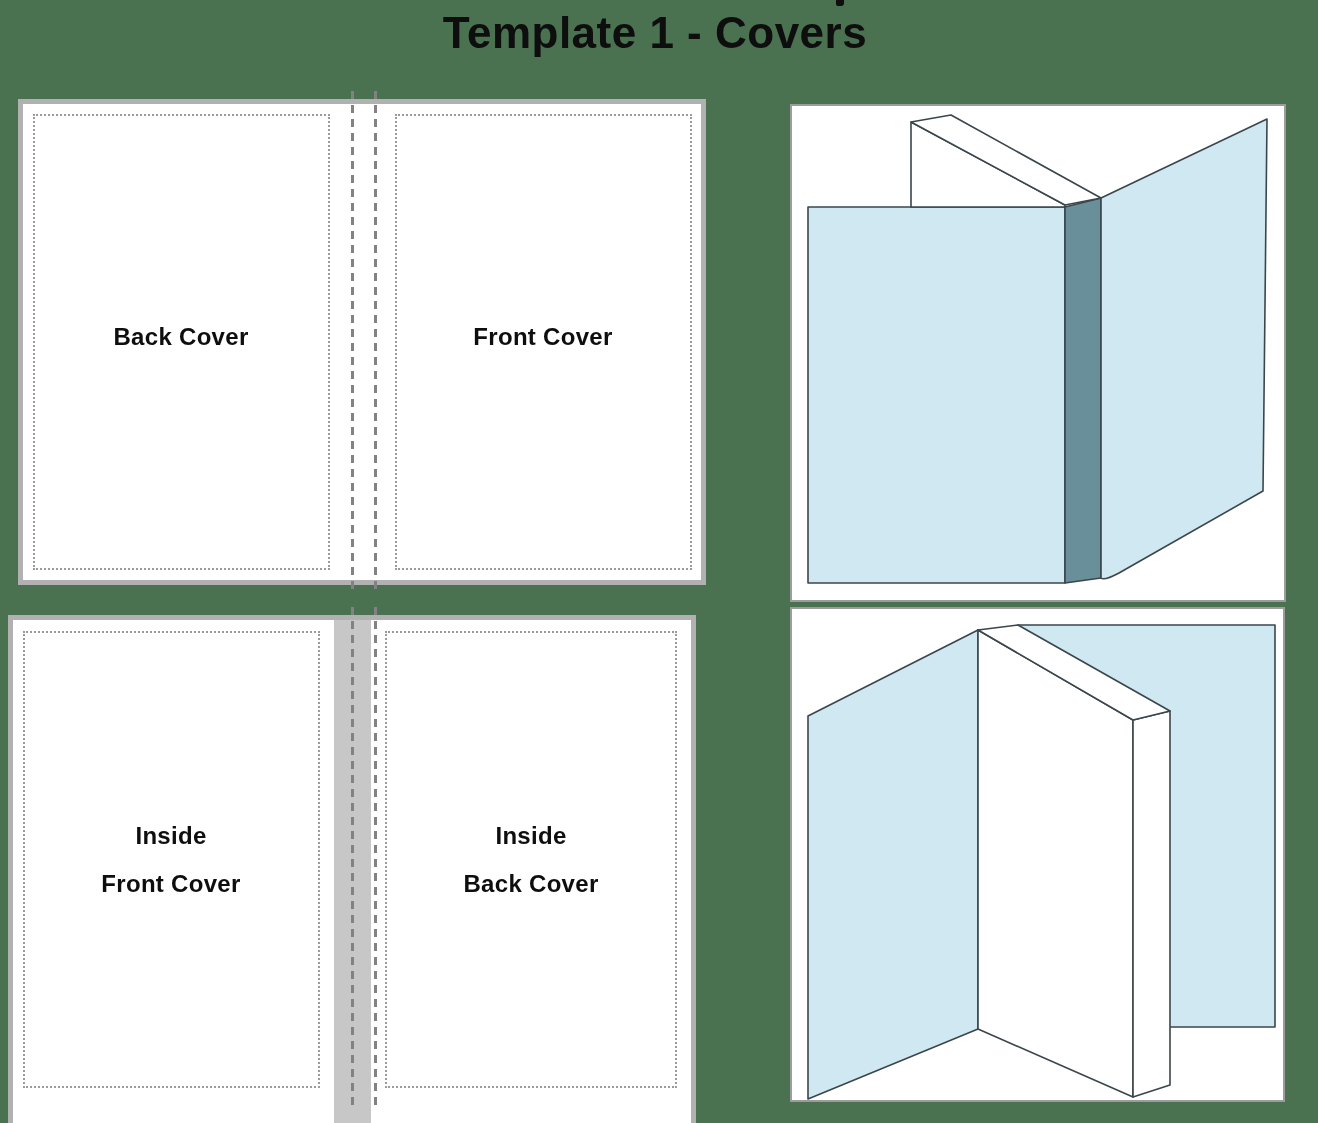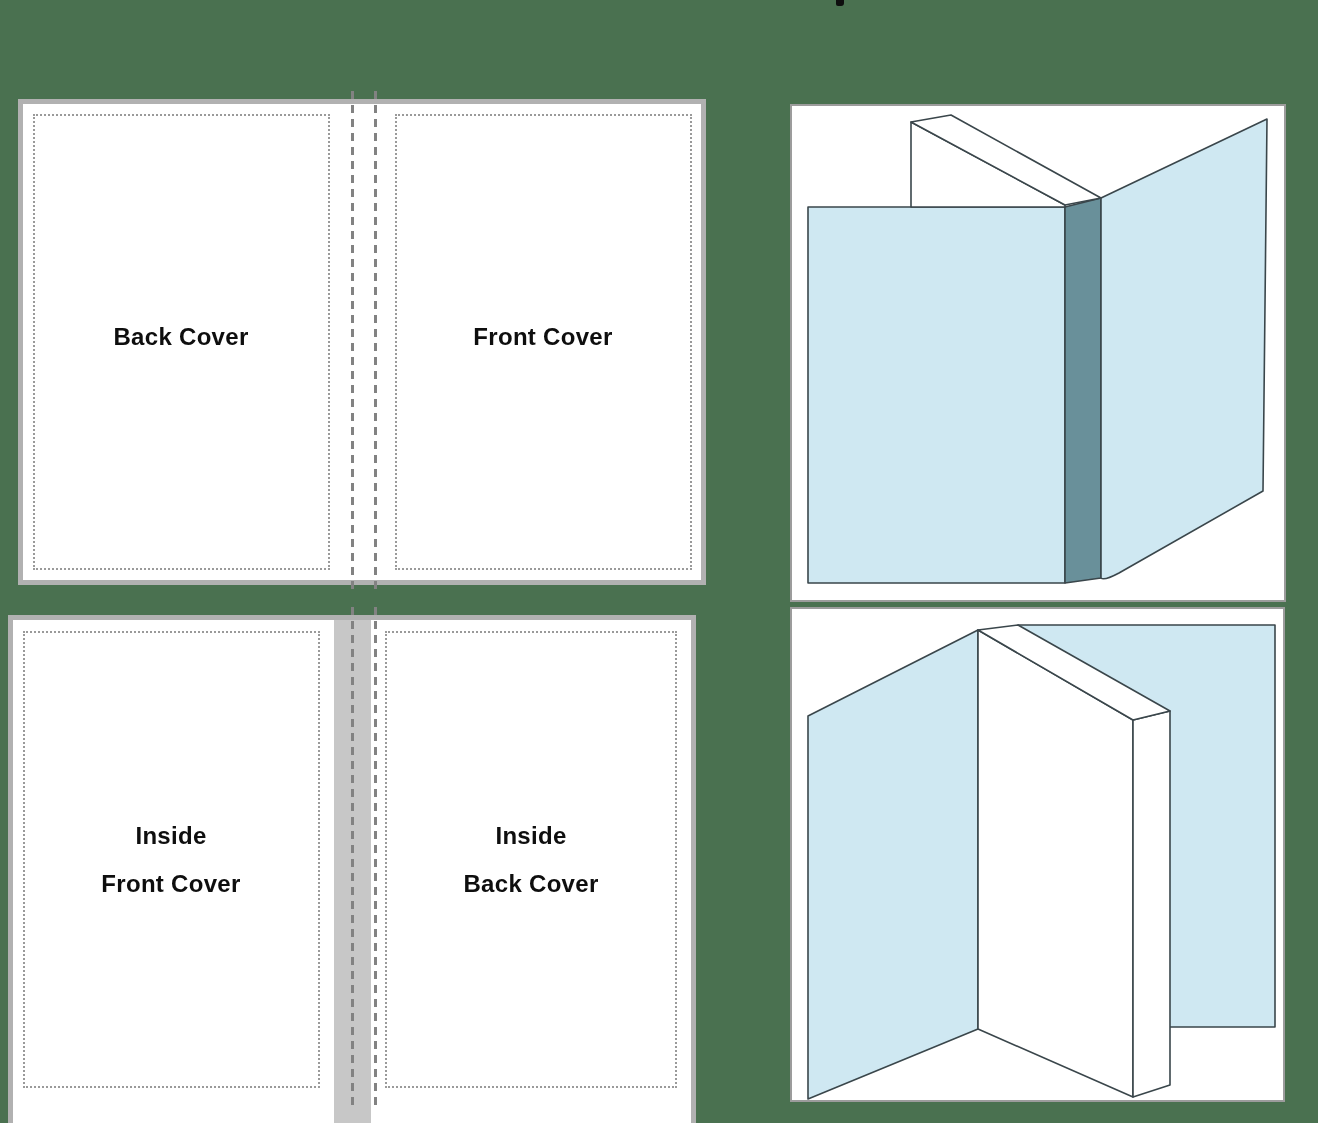--- a/index.html
+++ b/index.html
@@ -78,20 +78,21 @@
   .shape { stroke:var(--outline,#3a464b); stroke-width:1.6; stroke-linejoin:round; }
   .fill-blue  { fill:var(--cover-blue,#cfe8f2); }
   .fill-teal  { fill:var(--spine-teal,#69909a); }
   .fill-white { fill:var(--page-white,#ffffff); }
 </style>
 </head>
 <body>
 
 <div class="stage">
 
+  <div class="page-title">Template 1 - Covers</div>
   <div class="stray-mark"></div>
 
   <div class="spread" id="outside-spread">
     <div class="margin-box left"></div>
     <div class="margin-box right"></div>
     <div class="page-label left">Back Cover</div>
     <div class="page-label right">Front Cover</div>
   </div>
 
   <div class="spread" id="inside-spread">

